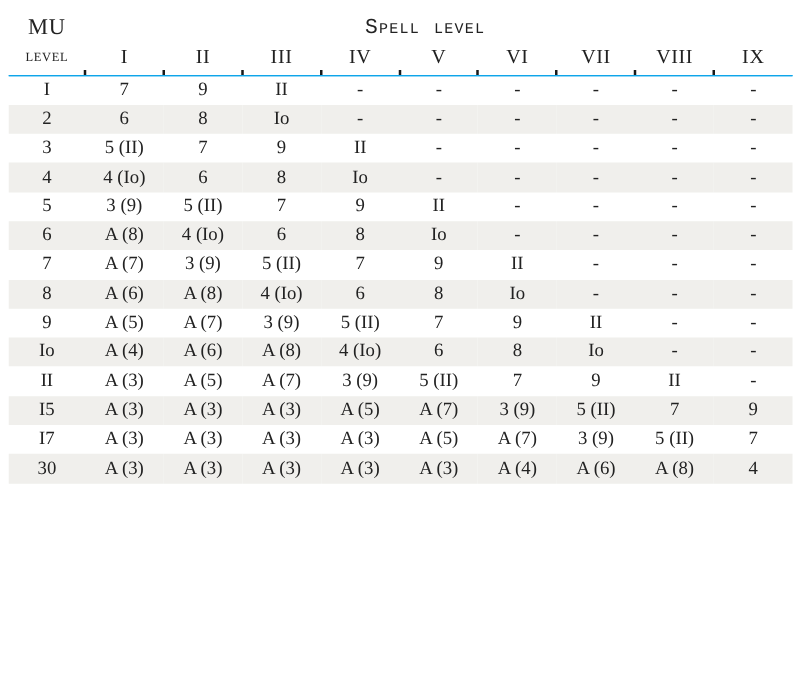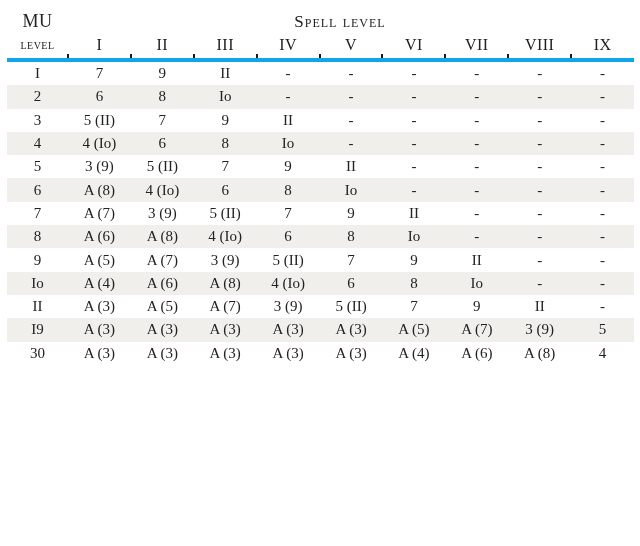--- a/index.html
+++ b/index.html
@@ -35,25 +35,26 @@
   tr.head-top th { vertical-align: bottom; text-align: center; }
   .corner-title {
     font-size: 18px;
     letter-spacing: 0.5px;
   }
   .span-header {
     font-variant: small-caps;
     font-size: 17px;
     letter-spacing: 1px;
     padding-right: 22px !important;
+    font-family: Liberation Mono, monospace;
   }
   tr.head-cols { height: 28px; }
   tr.head-cols th {
     vertical-align: middle;
-    border-bottom: 4px solid #0ea5e9;
+    border-bottom: 1px solid #0ea5e9;
     position: relative;
   }
   .corner-subtitle {
     font-variant: small-caps;
     font-size: 14px;
     letter-spacing: 0.5px;
   }
   th.col-head { font-size: 16px; letter-spacing: 0.5px; }
   
   th.col-head::after {
@@ -241,30 +242,42 @@
           <td>A (5)</td>
           <td>A (7)</td>
           <td>3 (9)</td>
           <td>5 (II)</td>
           <td>7</td>
           <td>9</td>
           <td>II</td>
           <td>-</td>
         </tr>
         <tr>
-          <th>I9</th>
-          <td>A (3)</td>
-          <td>A (3)</td>
-          <td>A (3)</td>
-          <td>A (3)</td>
-          <td>A (3)</td>
-          <td>A (5)</td>
-          <td>A (7)</td>
-          <td>3 (9)</td>
-          <td>5</td>
+          <th>I5</th>
+          <td>A (3)</td>
+          <td>A (3)</td>
+          <td>A (3)</td>
+          <td>A (5)</td>
+          <td>A (7)</td>
+          <td>3 (9)</td>
+          <td>5 (II)</td>
+          <td>7</td>
+          <td>9</td>
+        </tr>
+        <tr>
+          <th>I7</th>
+          <td>A (3)</td>
+          <td>A (3)</td>
+          <td>A (3)</td>
+          <td>A (3)</td>
+          <td>A (5)</td>
+          <td>A (7)</td>
+          <td>3 (9)</td>
+          <td>5 (II)</td>
+          <td>7</td>
         </tr>
         <tr>
           <th>30</th>
           <td>A (3)</td>
           <td>A (3)</td>
           <td>A (3)</td>
           <td>A (3)</td>
           <td>A (3)</td>
           <td>A (4)</td>
           <td>A (6)</td>

